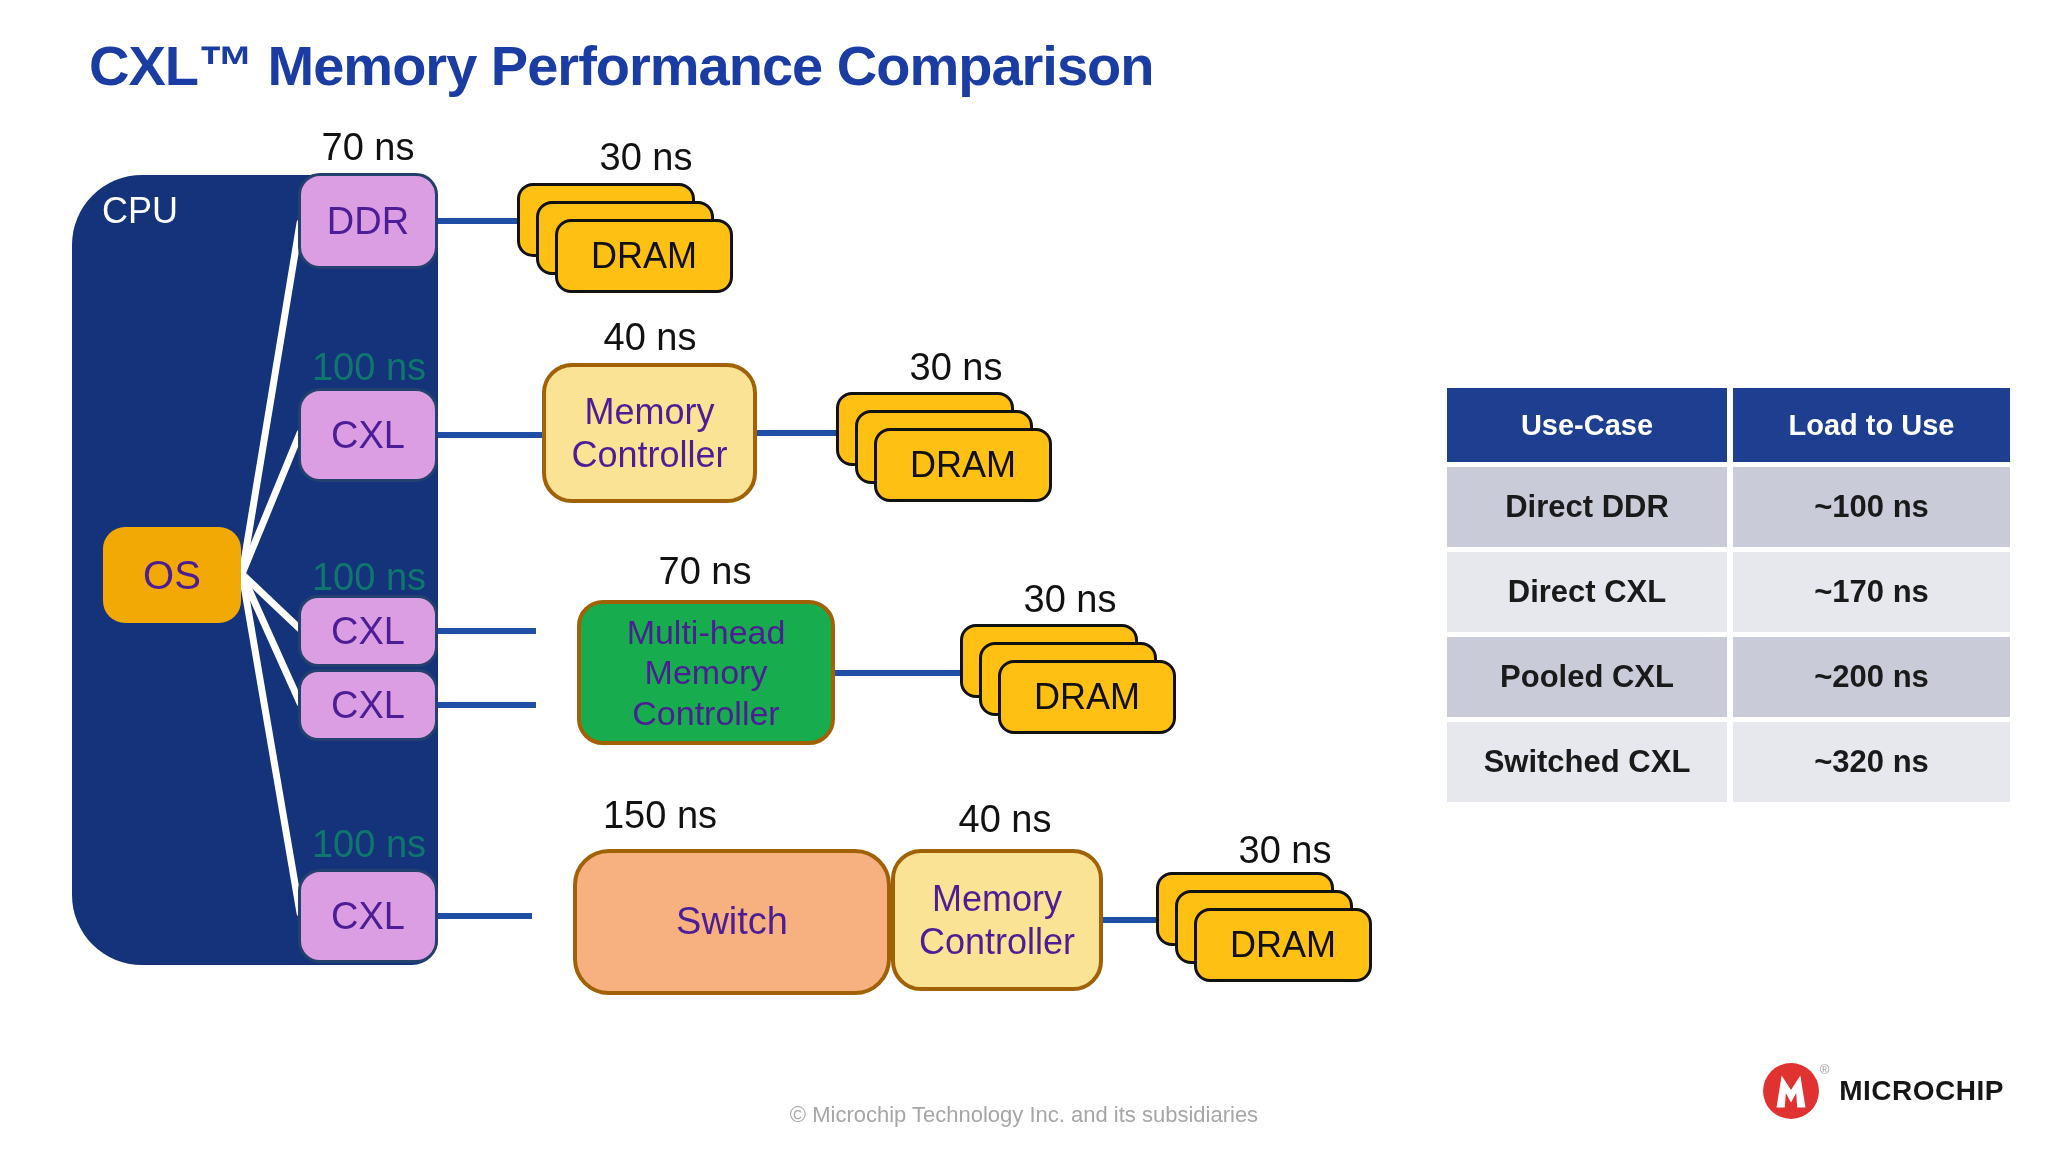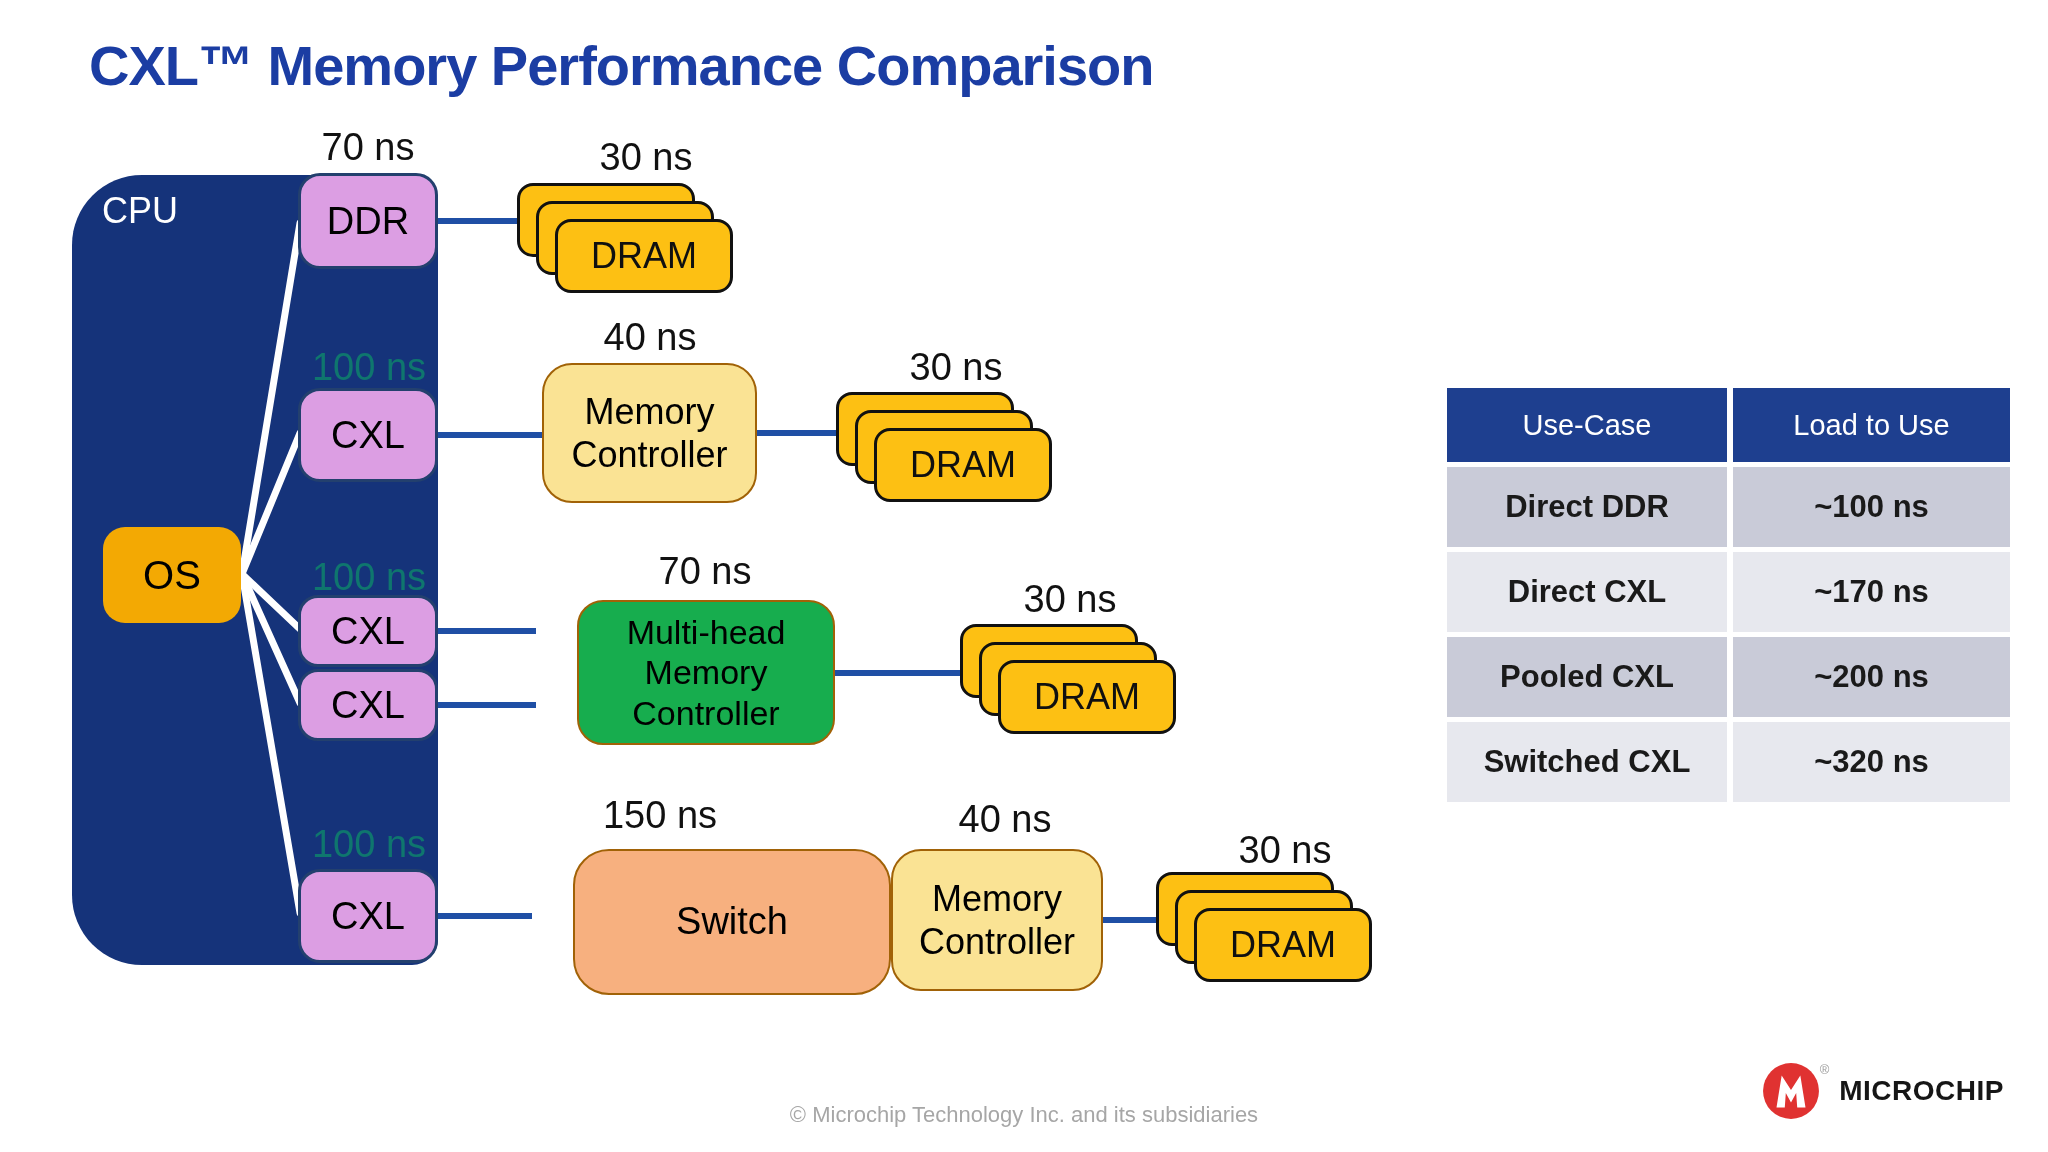--- a/index.html
+++ b/index.html
@@ -9,21 +9,21 @@
   h1.title{position:absolute;left:84px;top:28px;margin:5px;font-size:56px;font-weight:700;
            color:#1B3DA3;letter-spacing:-1px;white-space:nowrap;z-index:3;}
 
   .cpu{position:absolute;left:72px;top:175px;width:366px;height:790px;background:#15337A;
        border-radius:70px 26px 26px 70px;z-index:1;}
   .cpu-label{position:absolute;left:102px;top:190px;color:#ffffff;font-size:36px;z-index:3;}
 
   svg.layer{position:absolute;left:0;top:0;width:2048px;height:1152px;z-index:2;}
 
   .box{position:absolute;z-index:3;display:flex;align-items:center;justify-content:center;
-       text-align:center;color:#000000;}
+       text-align:center;color:#4c1d95;}
   .os{left:103px;top:527px;width:138px;height:96px;background:#F3A903;border-radius:22px;
       font-size:40px;}
   .port{width:140px;background:#DC9EE3;border:3px solid #23406E;border-radius:22px;
         font-size:38px;box-sizing:border-box;}
   #port-ddr{left:298px;top:173px;height:96px}
   #port-cxl2{left:298px;top:388px;height:94px}
   #port-cxl3a{left:298px;top:595px;height:72px;border-radius:20px}
   #port-cxl3b{left:298px;top:669px;height:72px;border-radius:20px}
   #port-cxl4{left:298px;top:869px;height:94px}
 
@@ -35,42 +35,42 @@
   #lat-mc2{left:565px;top:316px;width:170px}
   #lat-dram2{left:866px;top:346px;width:180px}
   #lat-cxl3{left:300px;top:556px;width:138px}
   #lat-mhmc{left:620px;top:550px;width:170px}
   #lat-dram3{left:980px;top:578px;width:180px}
   #lat-cxl4{left:300px;top:823px;width:138px}
   #lat-switch{left:575px;top:794px;width:170px}
   #lat-mc4{left:920px;top:798px;width:170px}
   #lat-dram4{left:1195px;top:829px;width:180px}
 
-  .ctrl{background:#FAE394;border:2px solid #a16207;border-radius:30px;font-size:36px;
+  .ctrl{background:#FAE394;border:4px solid #a16207;border-radius:30px;font-size:36px;
         line-height:1.2;box-sizing:border-box;padding:0 8px;}
   #mc2{left:542px;top:363px;width:215px;height:140px}
   #mhmc{left:533px;top:600px;width:258px;height:145px;background:#17AD4E;font-size:34px;
         line-height:1.18;border-radius:26px;padding:0 12px;margin-left:44px;}
   #switch-box{left:529px;top:849px;width:318px;height:146px;background:#F7B07F;
         border-radius:36px;font-size:38px;margin-left:44px;}
   #mc4{left:891px;top:849px;width:212px;height:142px}
 
   .stack{position:absolute;z-index:3;width:220px;height:116px;}
   .card{position:absolute;width:178px;height:74px;background:#FDC013;border:3px solid #111111;
         border-radius:16px;box-sizing:border-box;}
   .card.c2{left:19px;top:18px;}
   .card.f{left:38px;top:36px;display:flex;align-items:center;justify-content:center;font-size:36px;color:#101010;}
   #stack1{left:517px;top:183px}
   #stack2{left:836px;top:392px}
   #stack3{left:960px;top:624px}
   #stack4{left:1156px;top:872px}
 
   .table{position:absolute;left:1447px;top:388px;width:563px;display:grid;
          grid-template-columns:280px 277px;column-gap:6px;row-gap:5px;z-index:3;}
-  .th{height:74px;background:#1E3F8F;color:#ffffff;font-weight:400;font-size:29px;
+  .th{height:74px;background:#1E3F8F;color:#ffffff;font-weight:700;font-size:29px;
       display:flex;align-items:center;justify-content:center;}
   .td{height:80px;font-size:31px;color:#1a1a1a;display:flex;align-items:center;justify-content:center;font-weight:bold;}
   .rd{background:#C9CBD8;}
   .rl{background:#E7E8EE;}
 
   .footer{position:absolute;left:0;top:1102px;width:2048px;text-align:center;font-size:22px;
           color:#A6A6A6;z-index:3;}
 
   .logo{position:absolute;right:44px;top:1062px;display:flex;align-items:center;gap:10px;z-index:3;}
   .logo svg{width:58px;height:58px;display:block;}

